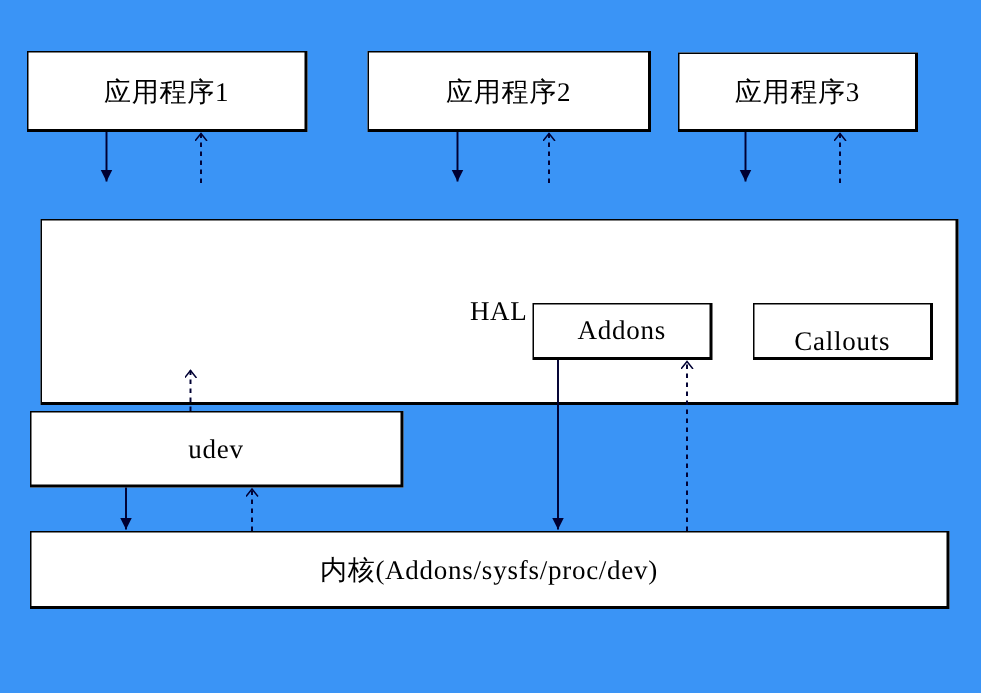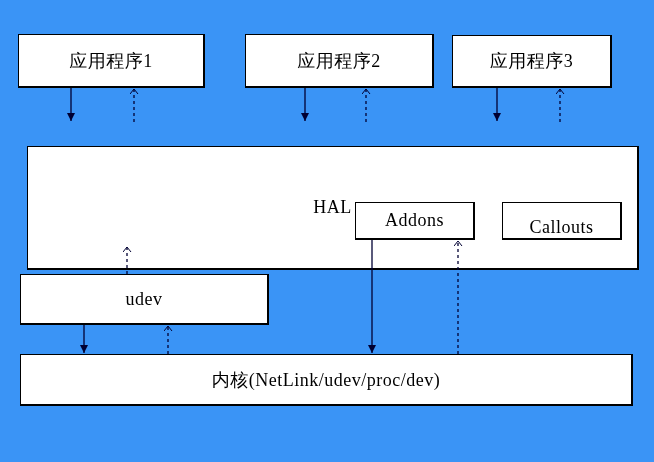--- a/index.html
+++ b/index.html
@@ -89,21 +89,21 @@
 
   <div class="box" id="node-callouts">
     <span class="lbl">Callouts</span>
   </div>
 
   <div class="box" id="node-udev">
     <span class="lbl">udev</span>
   </div>
 
   <div class="box" id="node-kernel">
-    <span class="lbl">内核(NetLink/udev/proc/dev)</span>
+    <span class="lbl">内核(Addons/sysfs/proc/dev)</span>
   </div>
 
   <svg class="arrows" viewBox="0 0 654 462" xmlns="http://www.w3.org/2000/svg">
     <defs>
       <marker id="m-solid" markerWidth="10" markerHeight="10" refX="8" refY="4" orient="auto" markerUnits="userSpaceOnUse">
         <path d="M0,0 L8,4 L0,8 Z" fill="#000033"></path>
       </marker>
       <marker id="m-open" markerWidth="12" markerHeight="12" refX="5" refY="4" orient="auto" markerUnits="userSpaceOnUse">
         <path d="M0,0 L5,4 L0,8" fill="none" stroke="#000033" stroke-width="1"></path>
       </marker>

